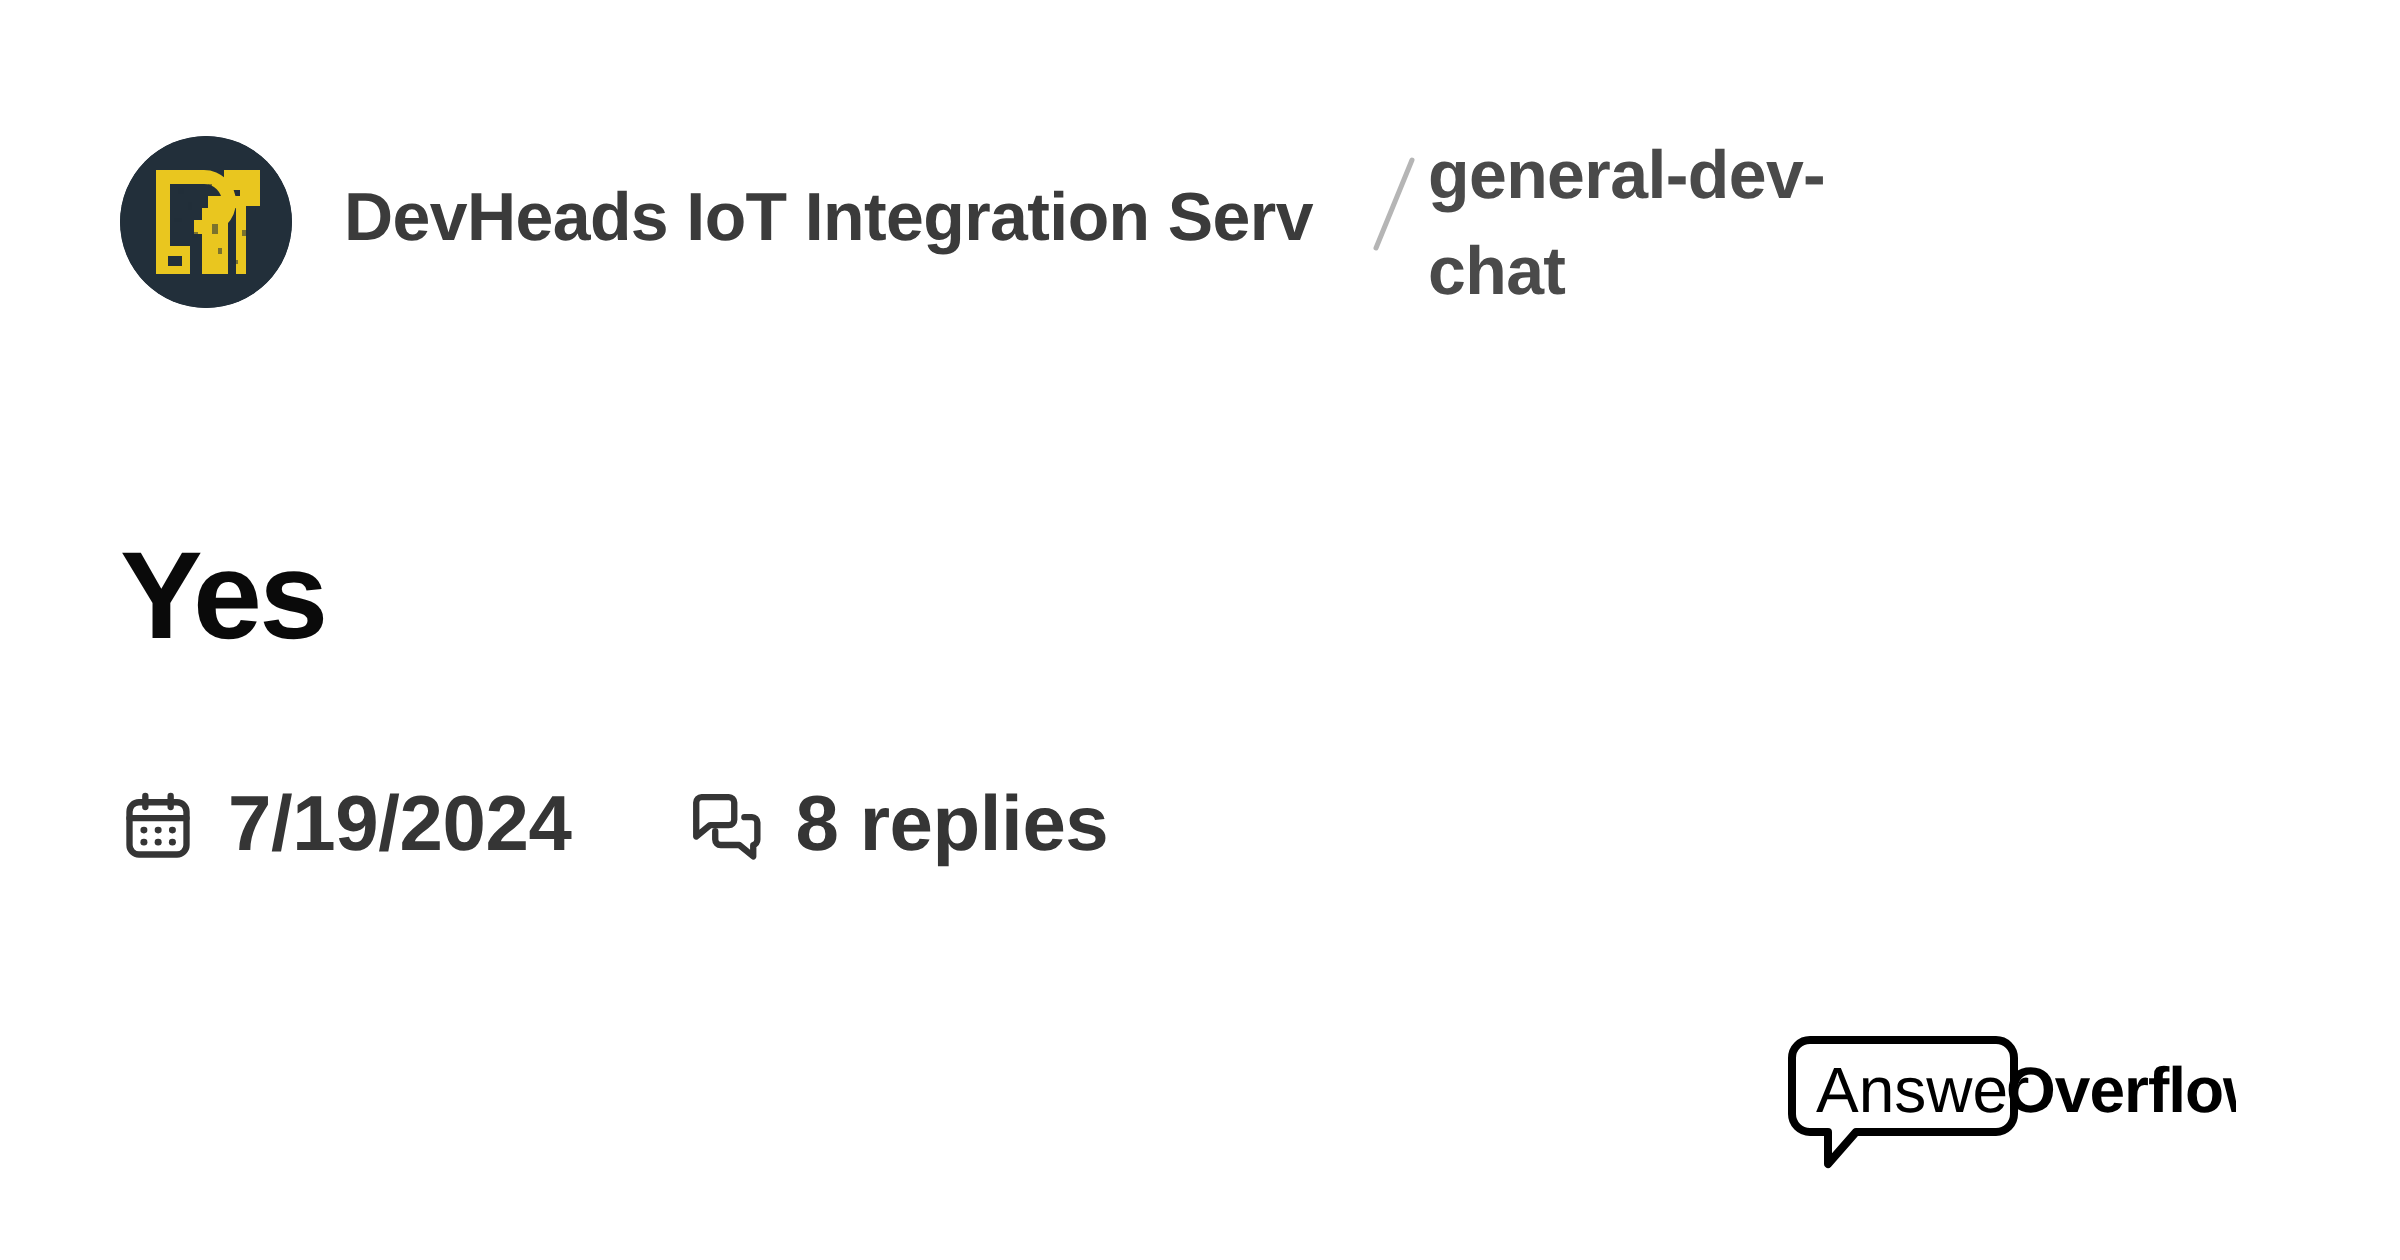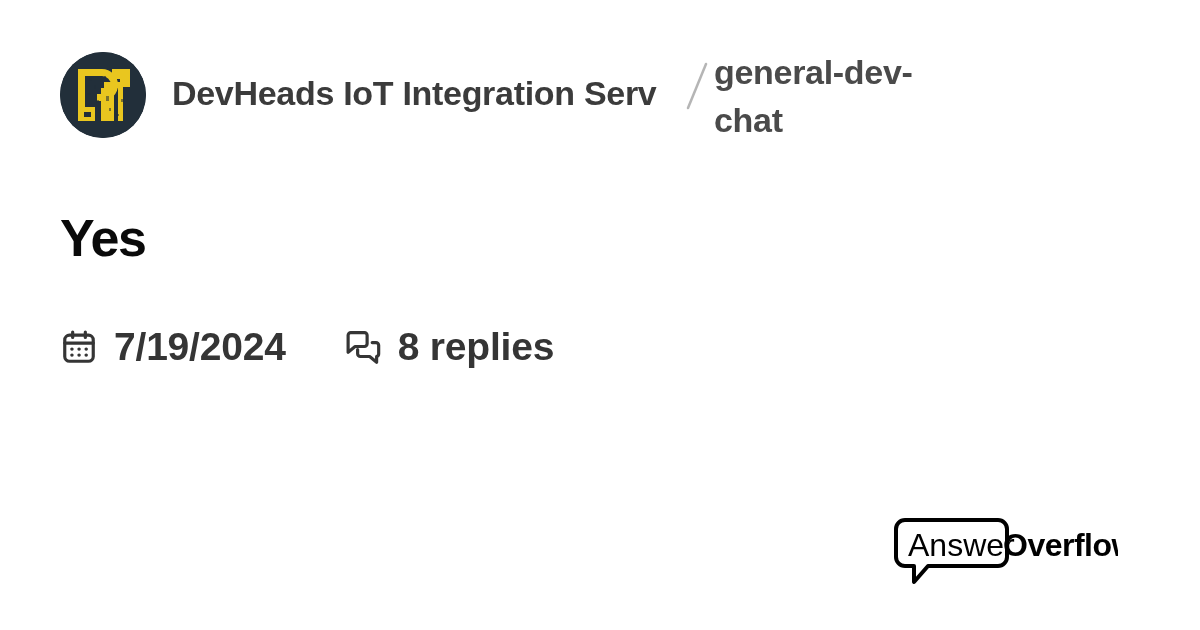--- a/index.html
+++ b/index.html
@@ -11,21 +11,21 @@
     height: 630px;
     background: #ffffff;
     font-family: "Liberation Sans", sans-serif;
     overflow: hidden;
     position: relative;
   }
 
   .card {
     position: absolute;
     inset: 0;
-    padding: 48px 60px;
+    padding: 64px 60px;
     box-sizing: border-box;
     display: flex;
     flex-direction: column;
   }
 
   
   .header {
     display: flex;
     align-items: flex-start;
     height: 110px;
@@ -79,22 +79,22 @@
     font-weight: bold;
     line-height: 1.42;
     color: #4a4a4a;
     letter-spacing: -0.3px;
     margin-left: 4px;
     max-width: 260px;
   }
 
   
   .title {
-    margin-top: 52px;
-    font-size: 52px;
+    margin-top: 91px;
+    font-size: 62px;
     font-weight: bold;
     color: #0a0a0a;
     letter-spacing: -1.4px;
     line-height: 1.1;
   }
 
   
   .meta {
     margin-top: 58px;
     display: flex;

